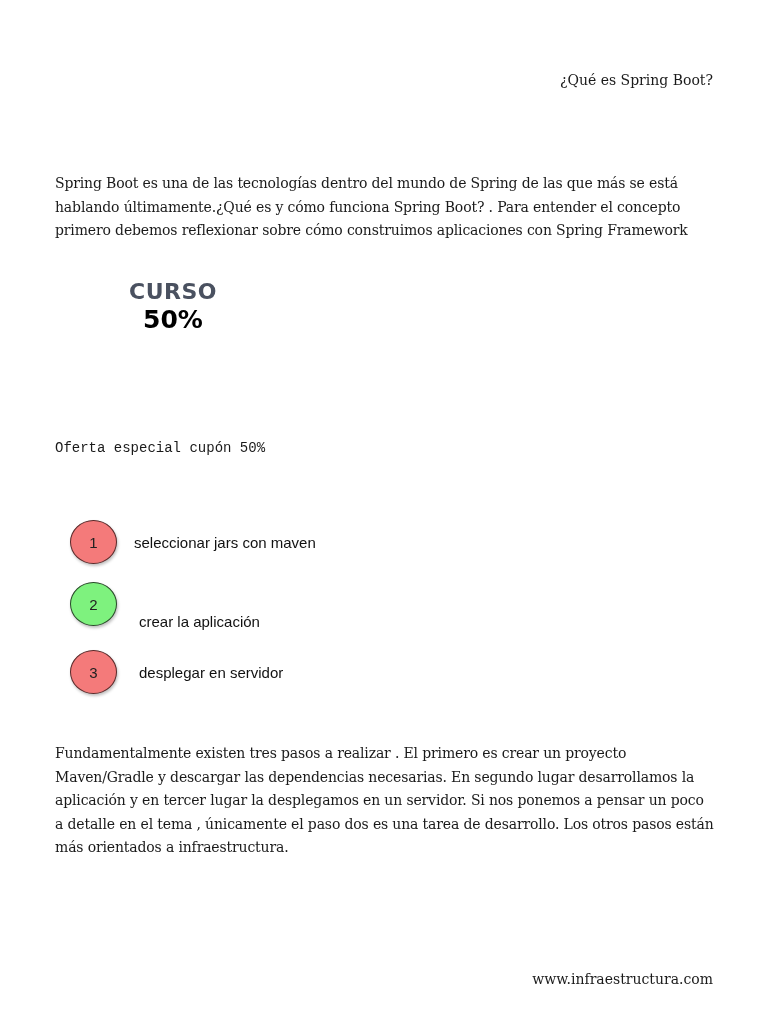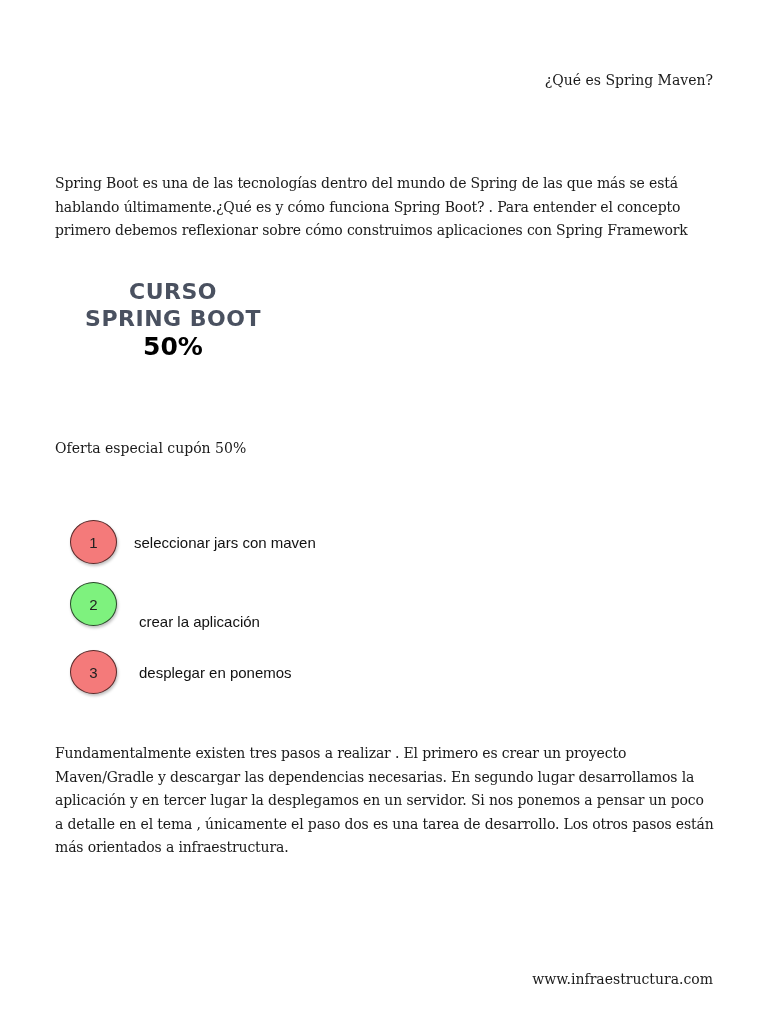--- a/index.html
+++ b/index.html
@@ -17,21 +17,21 @@
     }
     .p1 { top: 172px; }
     .p2 { top: 742px; }
     .coupon {
       position: absolute; left: 68px; top: 278px; width: 210px; height: 128px;
       text-align: center; font-family: "DejaVu Sans", sans-serif; font-weight: bold;
     }
     .coupon .l1, .coupon .l2 { color: #4a5160; font-size: 22px; line-height: 27px; letter-spacing: 0.5px; }
     .coupon .l3 { color: #d62b35; font-size: 27px; line-height: 36px; margin-top: 2px; }
     .coupon .l4 { color: #000000; font-size: 25px; line-height: 30px; }
-    .caption { position: absolute; left: 55px; top: 440px; font-size: 14px; }
+    .caption { position: absolute; left: 55px; top: 440px; font-size: 14px; font-family: Liberation Mono, monospace; }
     .step {
       position: absolute; left: 70px; height: 44px; display: flex; align-items: center;
     }
     .step .circle {
       width: 47px; height: 44px; border-radius: 50%; border: 1.5px solid #5a2a2a;
       display: flex; align-items: center; justify-content: center;
       font-family: "Liberation Sans", sans-serif; font-size: 15px; color: #222;
       box-shadow: 1px 2px 3px rgba(0,0,0,0.25); box-sizing: border-box;
     }
     .step .label {
@@ -41,27 +41,26 @@
     .s1 { top: 520px; }
     .s2 { top: 582px; }
     .s2 .label { margin-left: 22px; margin-top: 34px; }
     .s3 { top: 650px; }
     .s3 .label { margin-left: 22px; }
     .footer { position: absolute; top: 971px; right: 55px; font-size: 14px; }
   </style>
 </head>
 <body>
 
-<div class="header-title">¿Qué es Spring Maven?</div>
+<div class="header-title">¿Qué es Spring Boot?</div>
 
 <p class="para p1" style="margin:0">Spring Boot es una de las tecnologías dentro del mundo de Spring de las que más se está hablando últimamente.¿Qué es y cómo funciona Spring Boot? . Para entender el concepto primero debemos reflexionar sobre cómo construimos aplicaciones con Spring Framework</p>
 
 <div class="coupon">
   <div class="l1">CURSO</div>
-  <div class="l2">SPRING BOOT</div>
   <div class="l4">50%</div>
 </div>
 
 <div class="caption">Oferta especial cupón 50%</div>
 
 <div class="step s1">
   <div class="circle" style="background:#f47a7a">
     <span>1</span>
   </div>
   <span class="label">seleccionar jars con maven</span>
@@ -71,18 +70,18 @@
   <div class="circle" style="background:#7ef27e; border-color:#2a4a2a">
     <span>2</span>
   </div>
   <span class="label">crear la aplicación</span>
 </div>
 
 <div class="step s3">
   <div class="circle" style="background:#f47a7a">
     <span>3</span>
   </div>
-  <span class="label">desplegar en ponemos</span>
+  <span class="label">desplegar en servidor</span>
 </div>
 
 <p class="para p2" style="margin:0">Fundamentalmente existen tres pasos a realizar . El primero es crear un proyecto Maven/Gradle y descargar las dependencias necesarias. En segundo lugar desarrollamos la aplicación y en tercer lugar la desplegamos en un servidor. Si nos ponemos a pensar un poco a detalle en el tema , únicamente el paso dos es una tarea de desarrollo. Los otros pasos están más orientados a infraestructura.</p>
 
 <div class="footer">www.infraestructura.com</div>
 
 </body></html>

